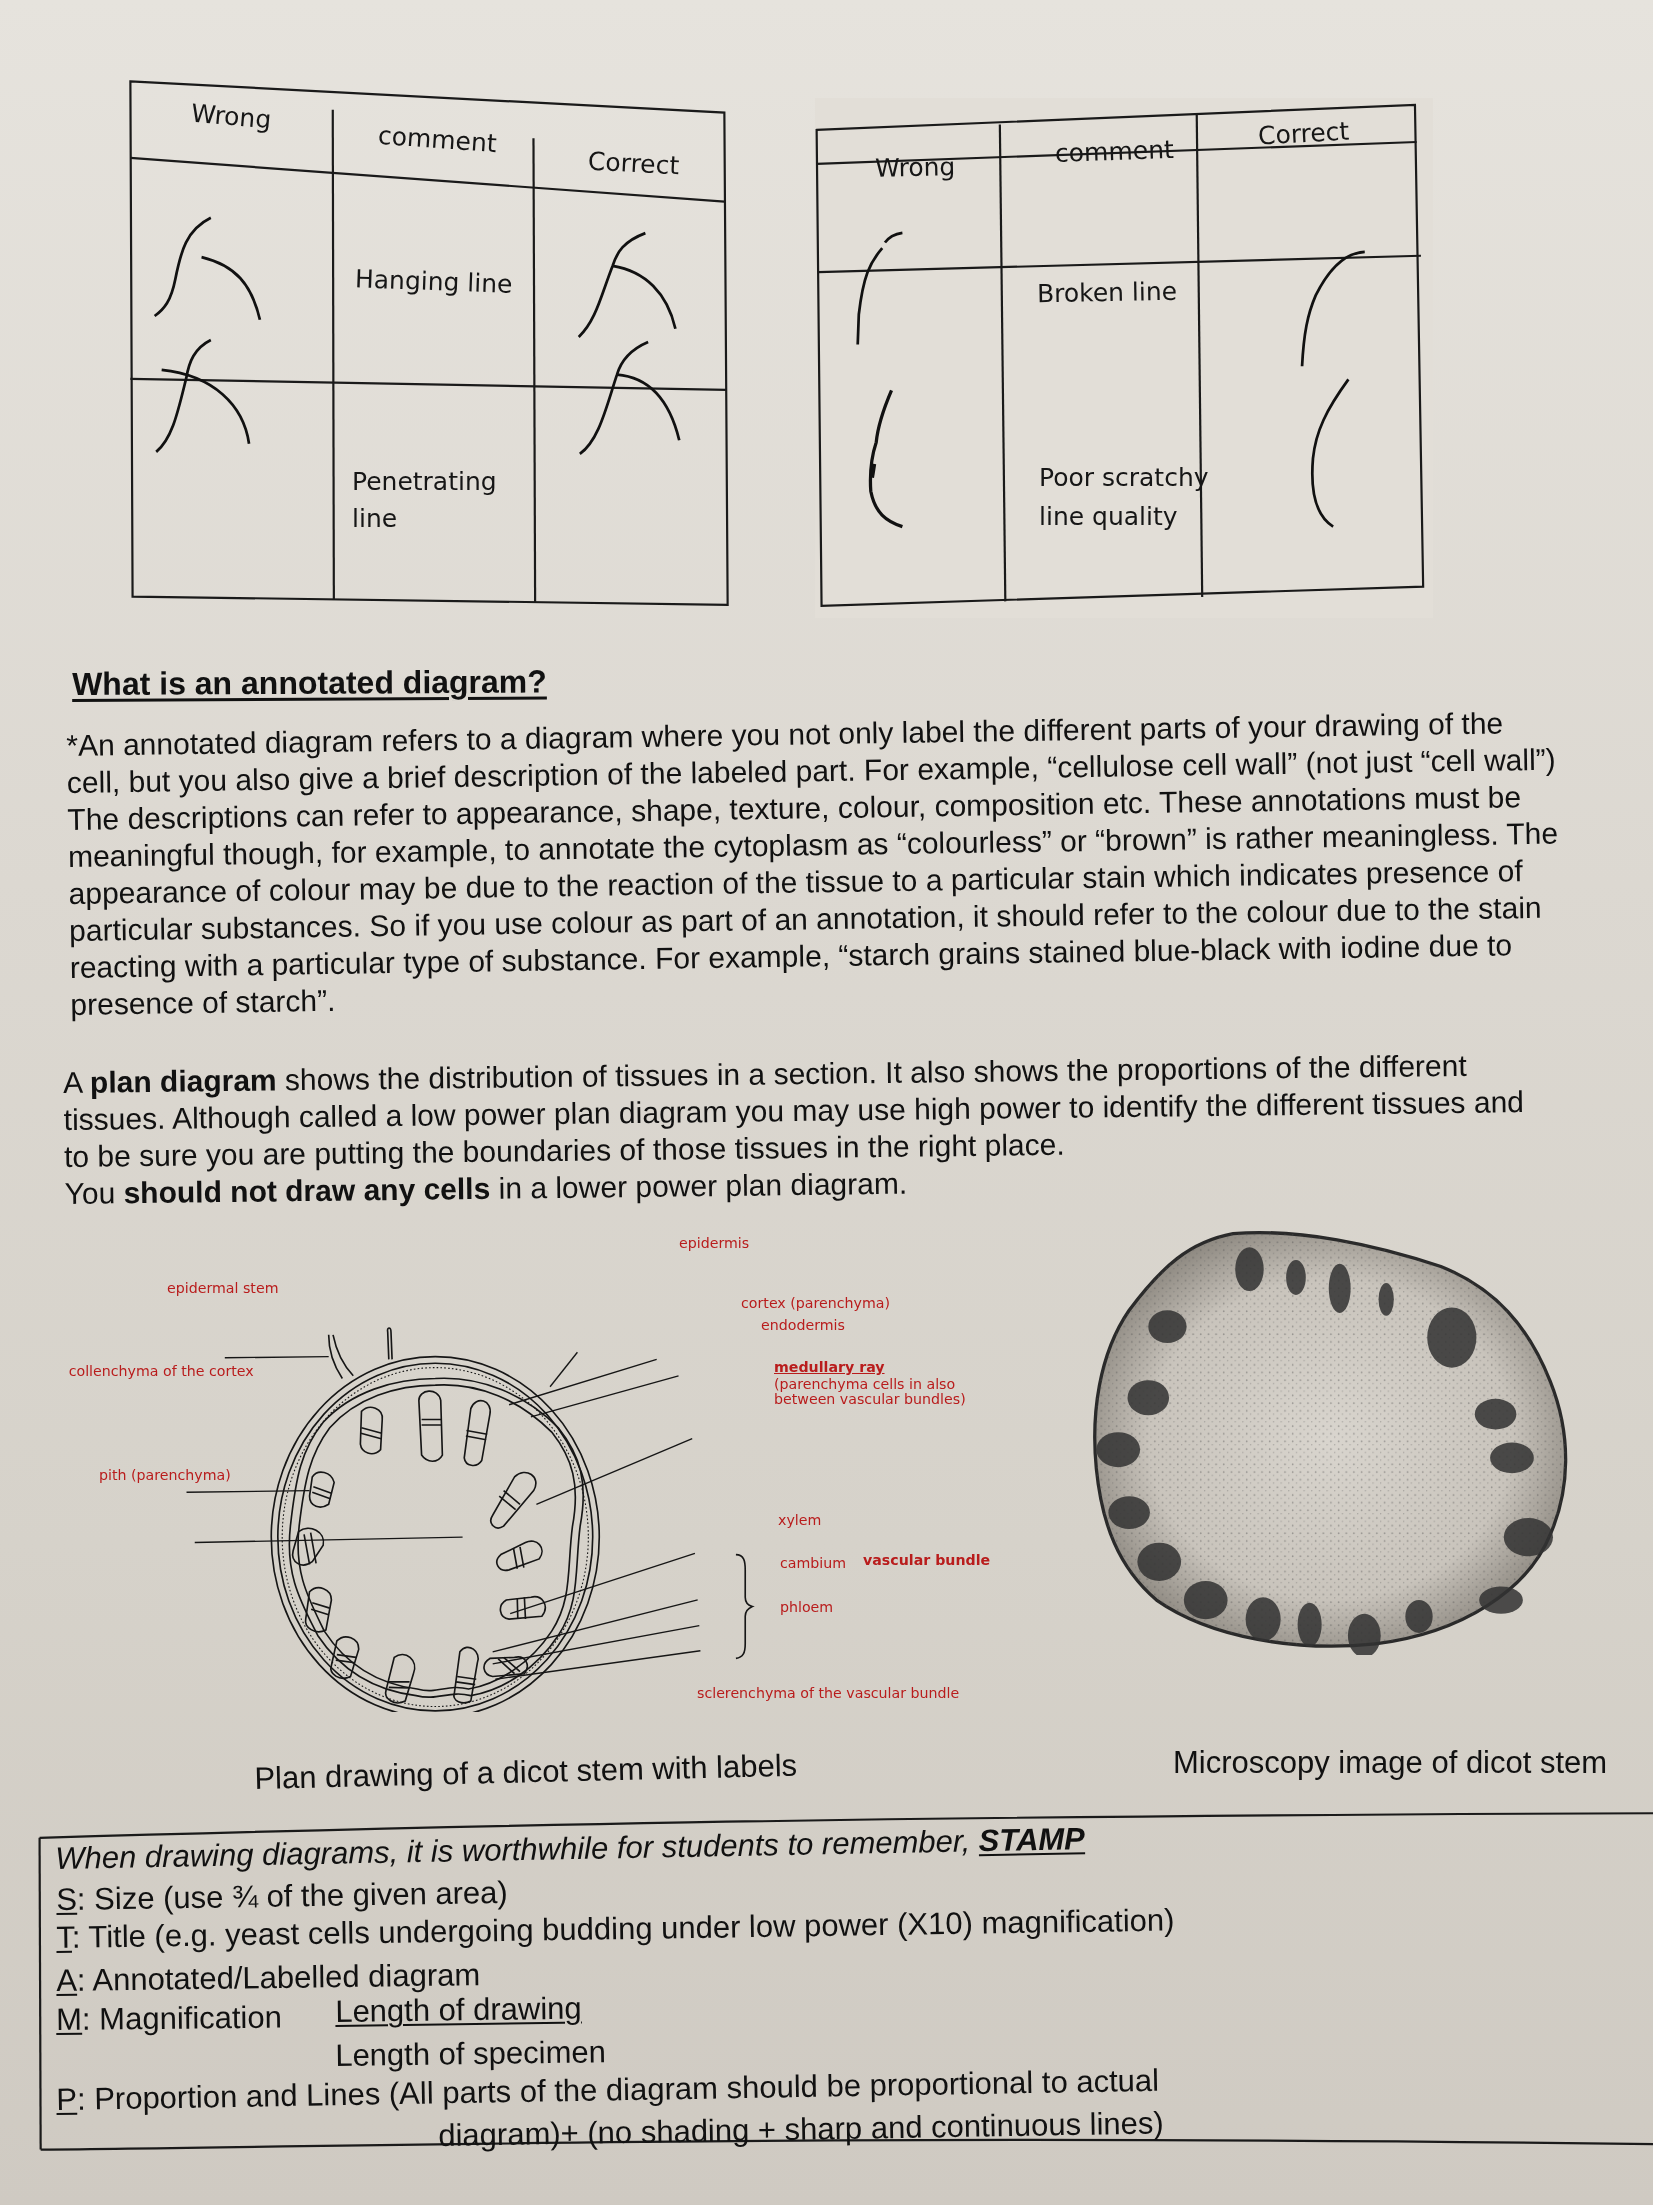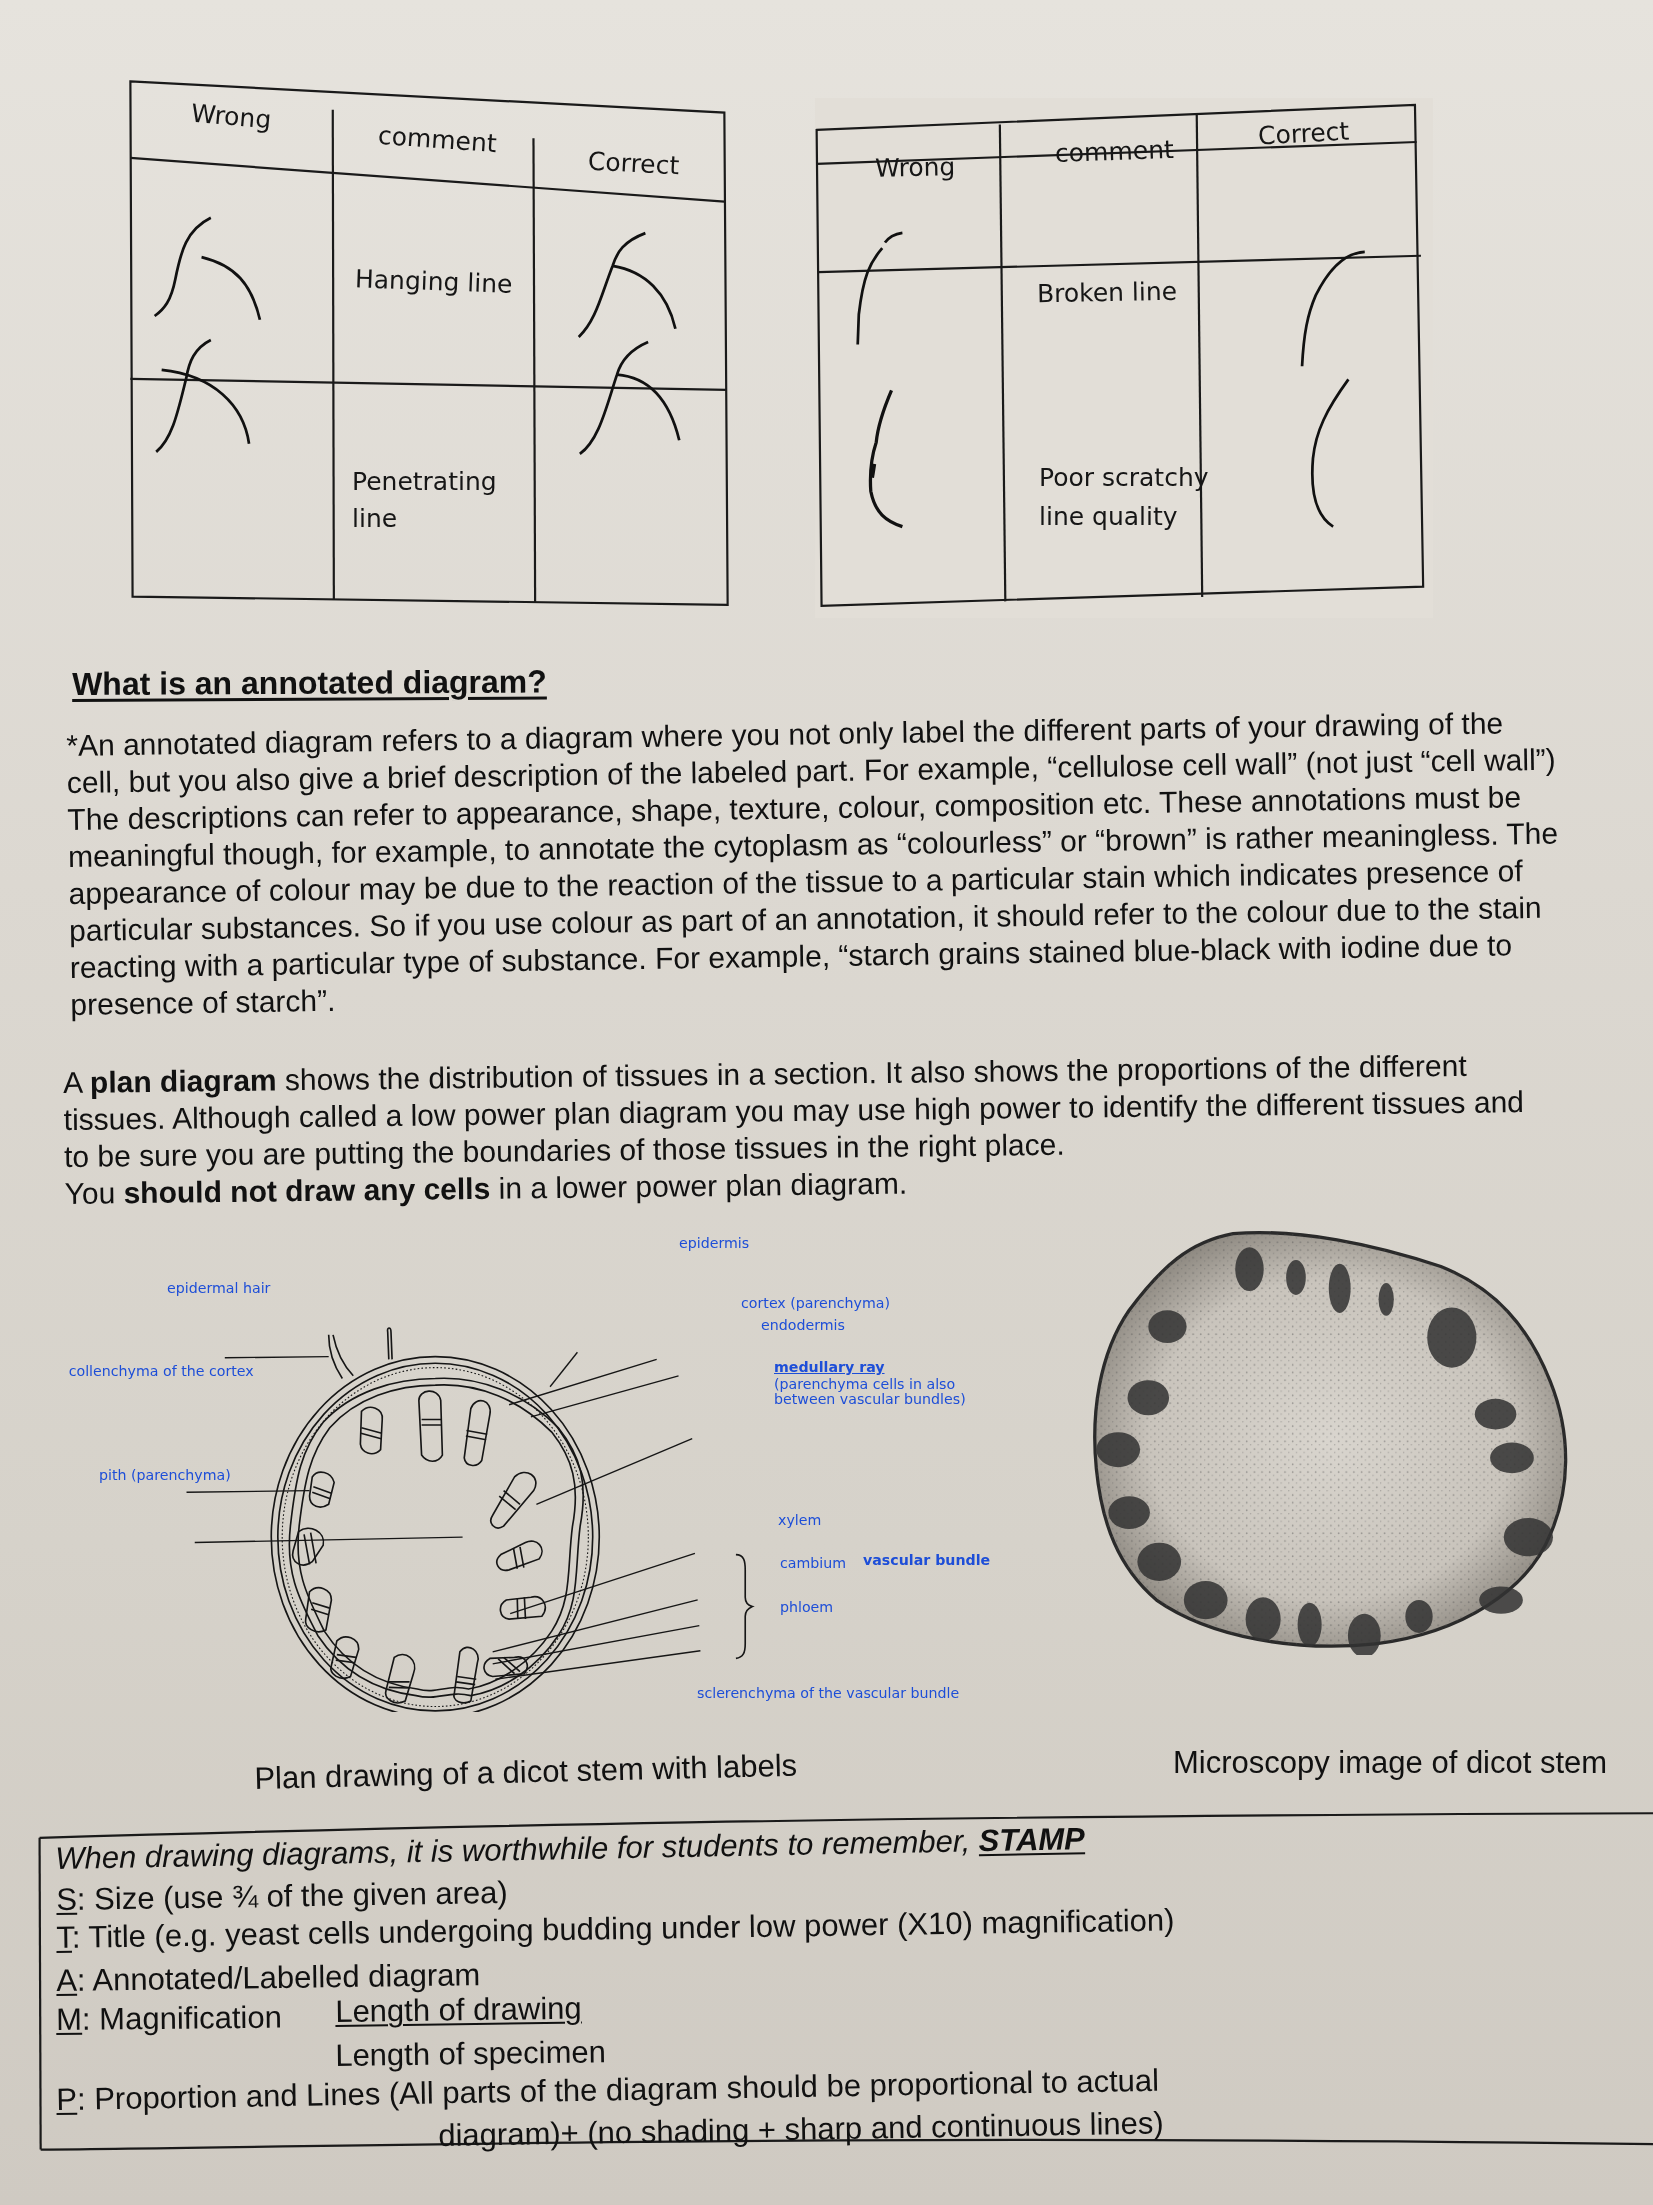--- a/index.html
+++ b/index.html
@@ -13,21 +13,21 @@
   
   .lq-table { position: absolute; }
   .lq-table svg { position: absolute; left: 0; top: 0; }
   .lq-text { position: absolute; font-family: "DejaVu Sans", sans-serif; font-size: 25px; color: #161616; white-space: nowrap; }
   
   .heading { position: absolute; left: 72px; top: 666px; font-size: 32px; font-weight: bold; text-decoration: underline; text-decoration-thickness: 2.7px; text-underline-offset: 4.4px; transform: rotate(-0.3deg); transform-origin: left top; }
   .para { position: absolute; font-size: 30px; line-height: 37px; white-space: nowrap; transform-origin: left top; }
   .para .line { display: block; }
   .b { font-weight: bold; }
   
-  .dlabel { position: absolute; font-family: "DejaVu Sans", sans-serif; font-size: 14.2px; color: #1d4ed8; white-space: nowrap; }
+  .dlabel { position: absolute; font-family: "DejaVu Sans", sans-serif; font-size: 14.2px; color: #b91c1c; white-space: nowrap; }
   .dlabel.bold { font-weight: bold; }
   .caption { position: absolute; font-size: 31px; white-space: nowrap; transform-origin: left top; }
   .stamp-line { position: absolute; font-size: 31px; white-space: nowrap; transform-origin: left top; }
   .u { text-decoration: underline; text-decoration-thickness: 2.2px; text-underline-offset: 3.3px; }
   .micro { position: absolute; left: 1069px; top: 1217px; width: 525px; height: 438px; }
 </style>
 </head>
 <body>
 
 <div class="lq-table" style="left:126px; top:77px; width:629px; height:536px;">
@@ -237,21 +237,21 @@
       <path d="M1175 695 L800 790"></path>
       <path d="M1178 742 L800 812"></path>
       <path d="M1180 788 L805 840"></path>
     </g>
 
     <path d="M1245 612 C1260 612 1262 625 1262 640 L1262 690 C1262 700 1268 705 1275 707 C1268 710 1262 715 1262 725 L1262 775 C1262 792 1258 800 1245 802" stroke-width="3"></path>
   </g>
 </svg>
 <div class="abs" style="left:55px; top:1220px; width:930px; height:492px;">
   <span class="dlabel" style="left:624px; top:15.3px;">epidermis</span>
-  <span class="dlabel" style="left:112px; top:60px;">epidermal hair</span>
+  <span class="dlabel" style="left:112px; top:60px;">epidermal stem</span>
   <span class="dlabel" style="left:686px; top:59px;margin-top:16px;">cortex (parenchyma)</span>
   <span class="dlabel" style="left:706px; top:97px;">endodermis</span>
   <span class="dlabel" style="left:13.7px; top:143px;">collenchyma of the cortex</span>
   <span class="dlabel bold" style="left:719px; top:139px;text-decoration:underline;">medullary ray</span>
   <span class="dlabel" style="left:719px; top:156px;">(parenchyma cells in also</span>
   <span class="dlabel" style="left:719px; top:171px;">between vascular bundles)</span>
   <span class="dlabel" style="left:44px; top:247px;">pith (parenchyma)</span>
   <span class="dlabel" style="left:723px; top:292px;">xylem</span>
   <span class="dlabel" style="left:725px; top:335px;">cambium</span>
   <span class="dlabel bold" style="left:808px; top:332px;">vascular bundle</span>

